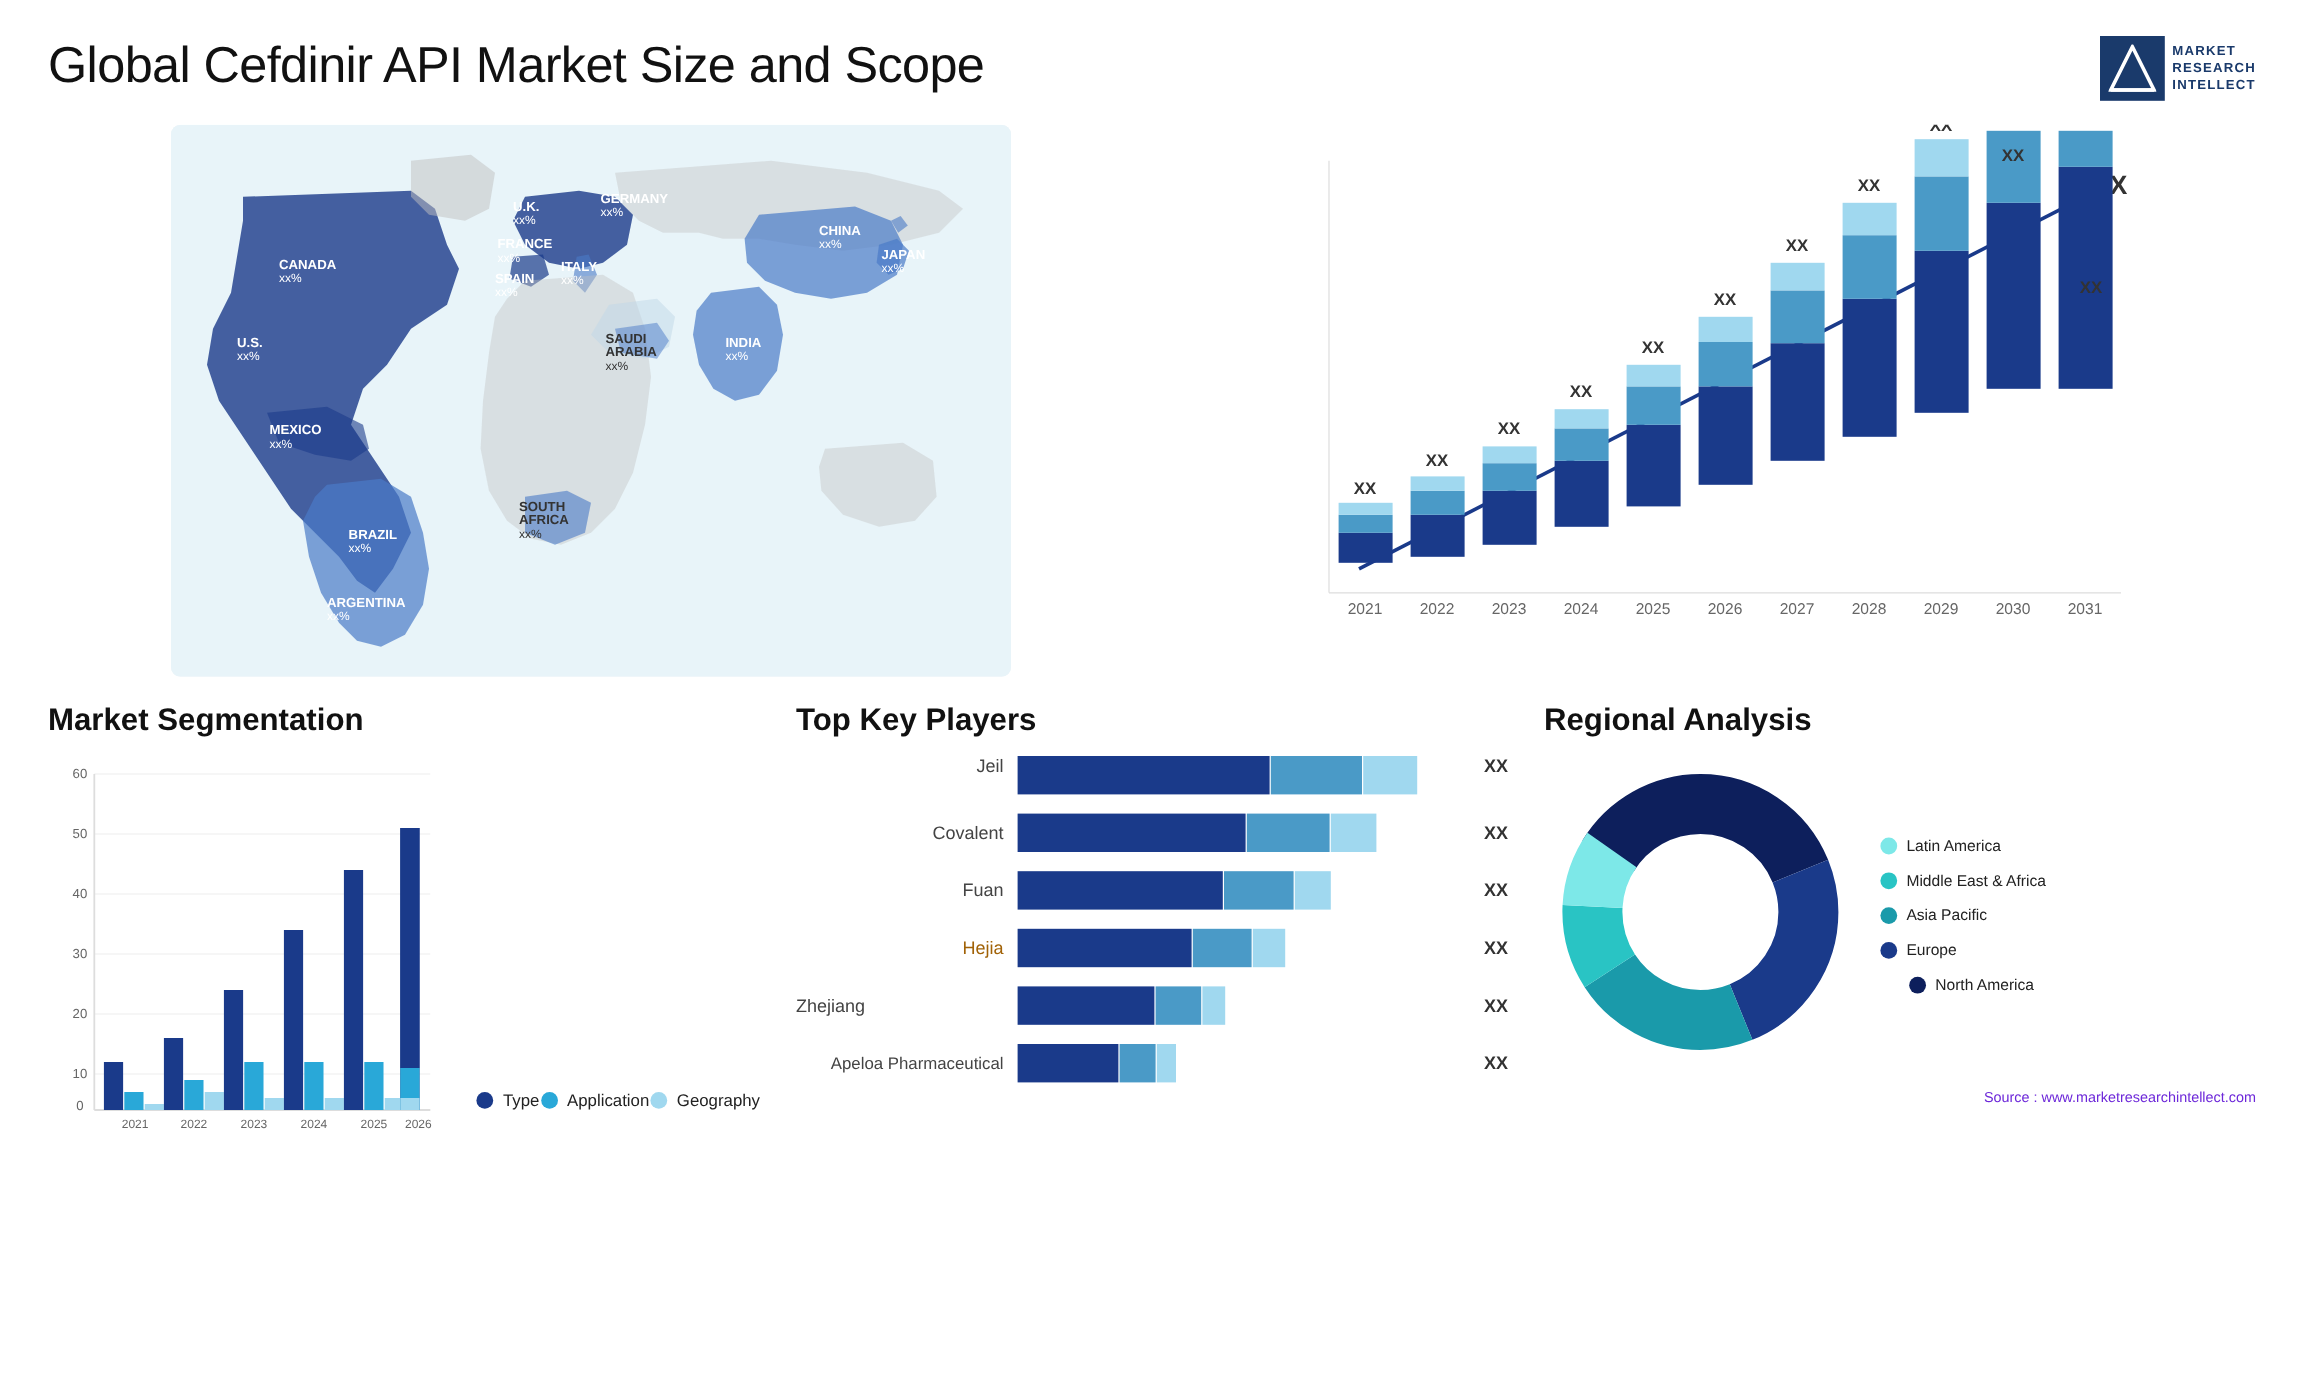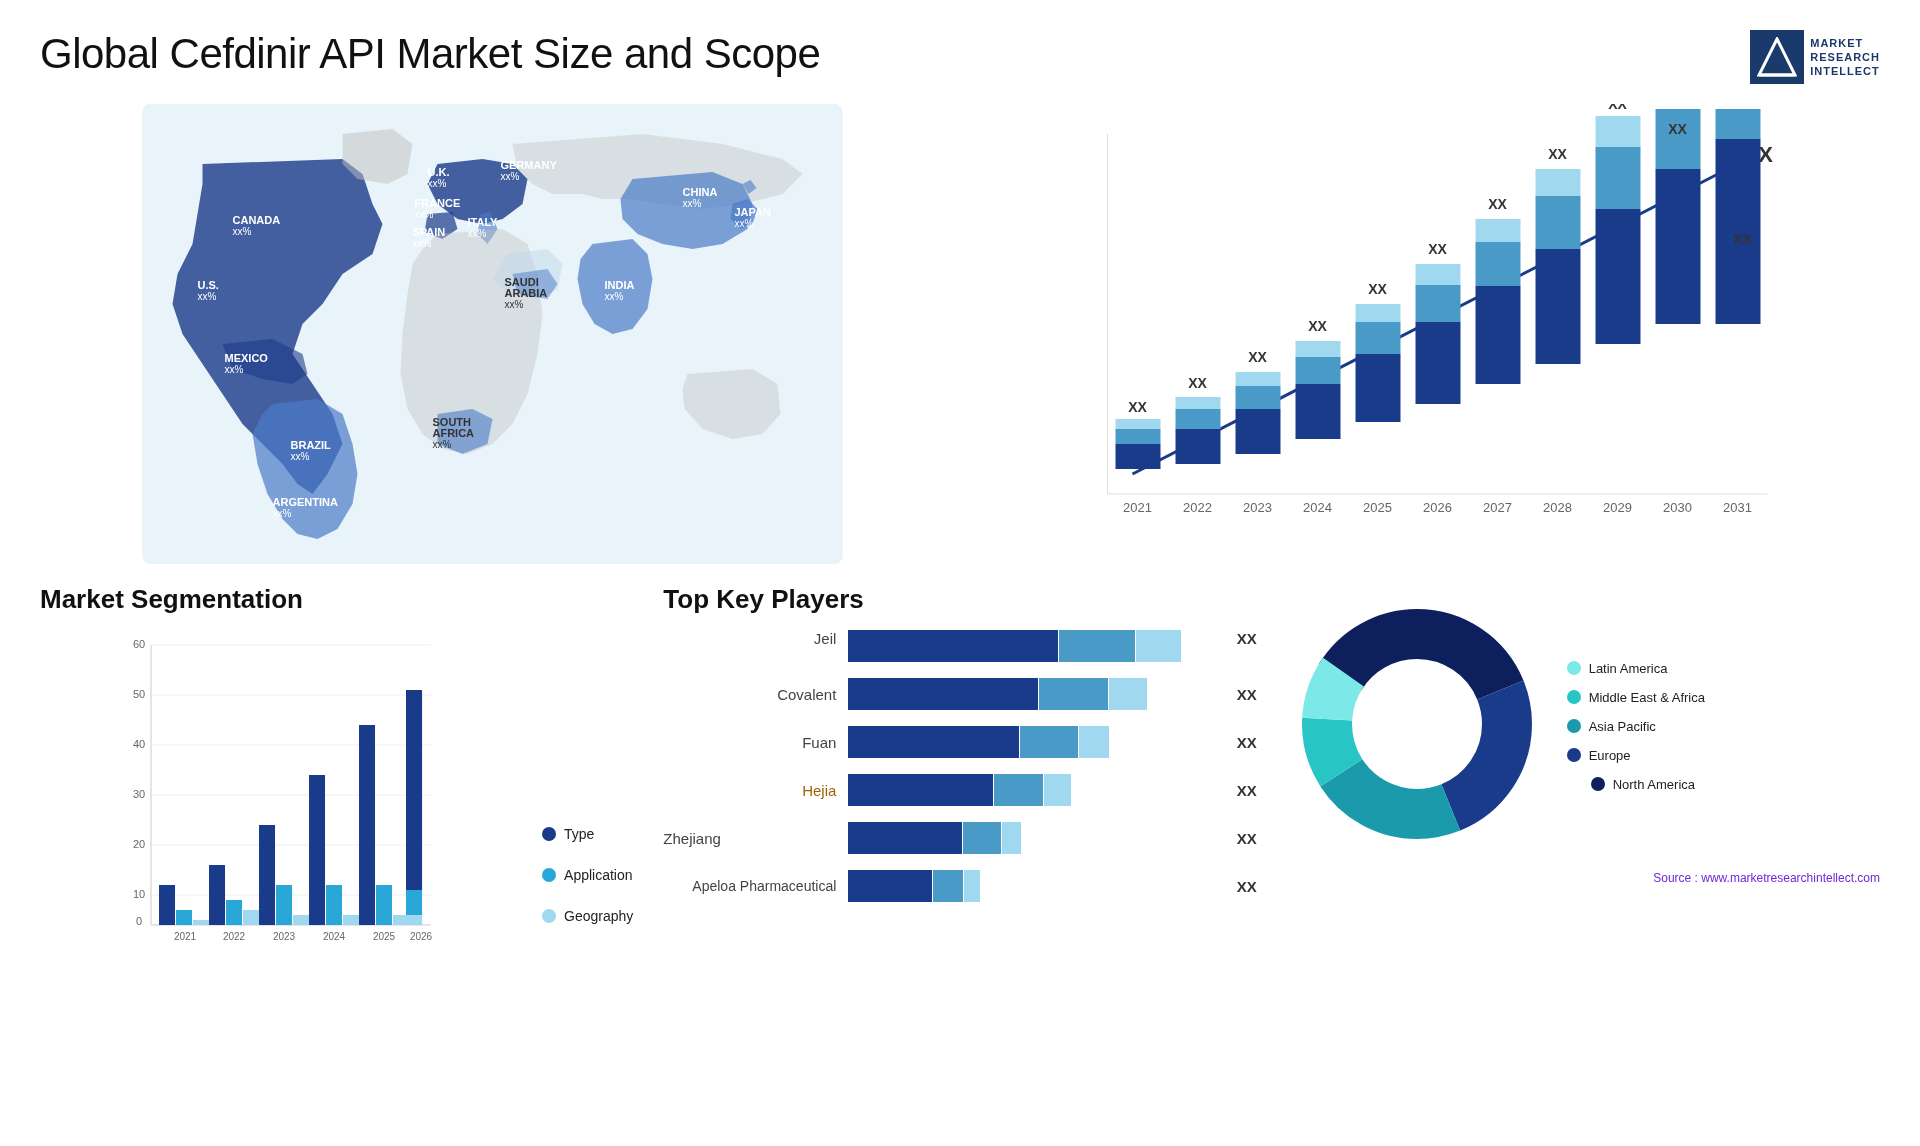--- a/index.html
+++ b/index.html
@@ -281,21 +281,21 @@
           <rect x="285" y="60" width="16" height="235" fill="#1a3a8a"></rect>
           <rect x="285" y="260" width="16" height="35" fill="#29a8d8" opacity="0"></rect>
           <text x="300" y="310" font-size="10" fill="#666" text-anchor="middle">2026</text>
 
           <rect x="285" y="60" width="16" height="200" fill="#1a3a8a"></rect>
           <rect x="285" y="260" width="16" height="35" fill="#29a8d8"></rect>
           <rect x="285" y="285" width="16" height="10" fill="#a0d8ef"></rect>
         </svg>
       </div>
 
-      <div style="display:flex;flex-direction:column;gap:25px;padding-bottom:30px;">
+      <div style="display:flex;gap:1px;padding-bottom:30px;">
         <div style="display:flex;align-items:center;gap:8px;">
           <div style="width:14px;height:14px;border-radius:50%;background:#1a3a8a;"></div>
           <span style="font-size:14px;">Type</span>
         </div>
         <div style="display:flex;align-items:center;gap:8px;">
           <div style="width:14px;height:14px;border-radius:50%;background:#29a8d8;"></div>
           <span style="font-size:14px;">Application</span>
         </div>
         <div style="display:flex;align-items:center;gap:8px;">
           <div style="width:14px;height:14px;border-radius:50%;background:#a0d8ef;"></div>
@@ -365,20 +365,21 @@
           <div style="height:32px;background:#1a3a8a;width:22%;"></div>
           <div style="height:32px;background:#4a9ac7;width:8%;margin-left:1px;"></div>
           <div style="height:32px;background:#a0d8ef;width:4%;margin-left:1px;"></div>
         </div>
         <span style="font-size:15px;font-weight:bold;color:#333;margin-left:8px;">XX</span>
       </div>
     </div>
   </div>
 
   <div>
+    <h2 class="section-title">Regional Analysis</h2>
     <div style="display:flex;gap:20px;align-items:center;margin-top:10px;">
 
       <div style="flex:0 0 260px;">
         <svg width="260" height="260" viewBox="0 0 260 260">
 
           <circle cx="130" cy="130" r="90" fill="none" stroke="#0d1f5c" stroke-width="50" stroke-dasharray="197.9 366.4" stroke-dashoffset="91.6" transform="rotate(-90 130 130)"></circle>
           <circle cx="130" cy="130" r="90" fill="none" stroke="#1a3a8a" stroke-width="50" stroke-dasharray="141.4 423" stroke-dashoffset="-106.3" transform="rotate(-90 130 130)"></circle>
           <circle cx="130" cy="130" r="90" fill="none" stroke="#1a9aaa" stroke-width="50" stroke-dasharray="124.2 440.1" stroke-dashoffset="-247.7" transform="rotate(-90 130 130)"></circle>
           <circle cx="130" cy="130" r="90" fill="none" stroke="#29c4c4" stroke-width="50" stroke-dasharray="56.5 507.9" stroke-dashoffset="-371.9" transform="rotate(-90 130 130)"></circle>
           <circle cx="130" cy="130" r="90" fill="none" stroke="#7de8e8" stroke-width="50" stroke-dasharray="50.3 514.2" stroke-dashoffset="-428.4" transform="rotate(-90 130 130)"></circle>

